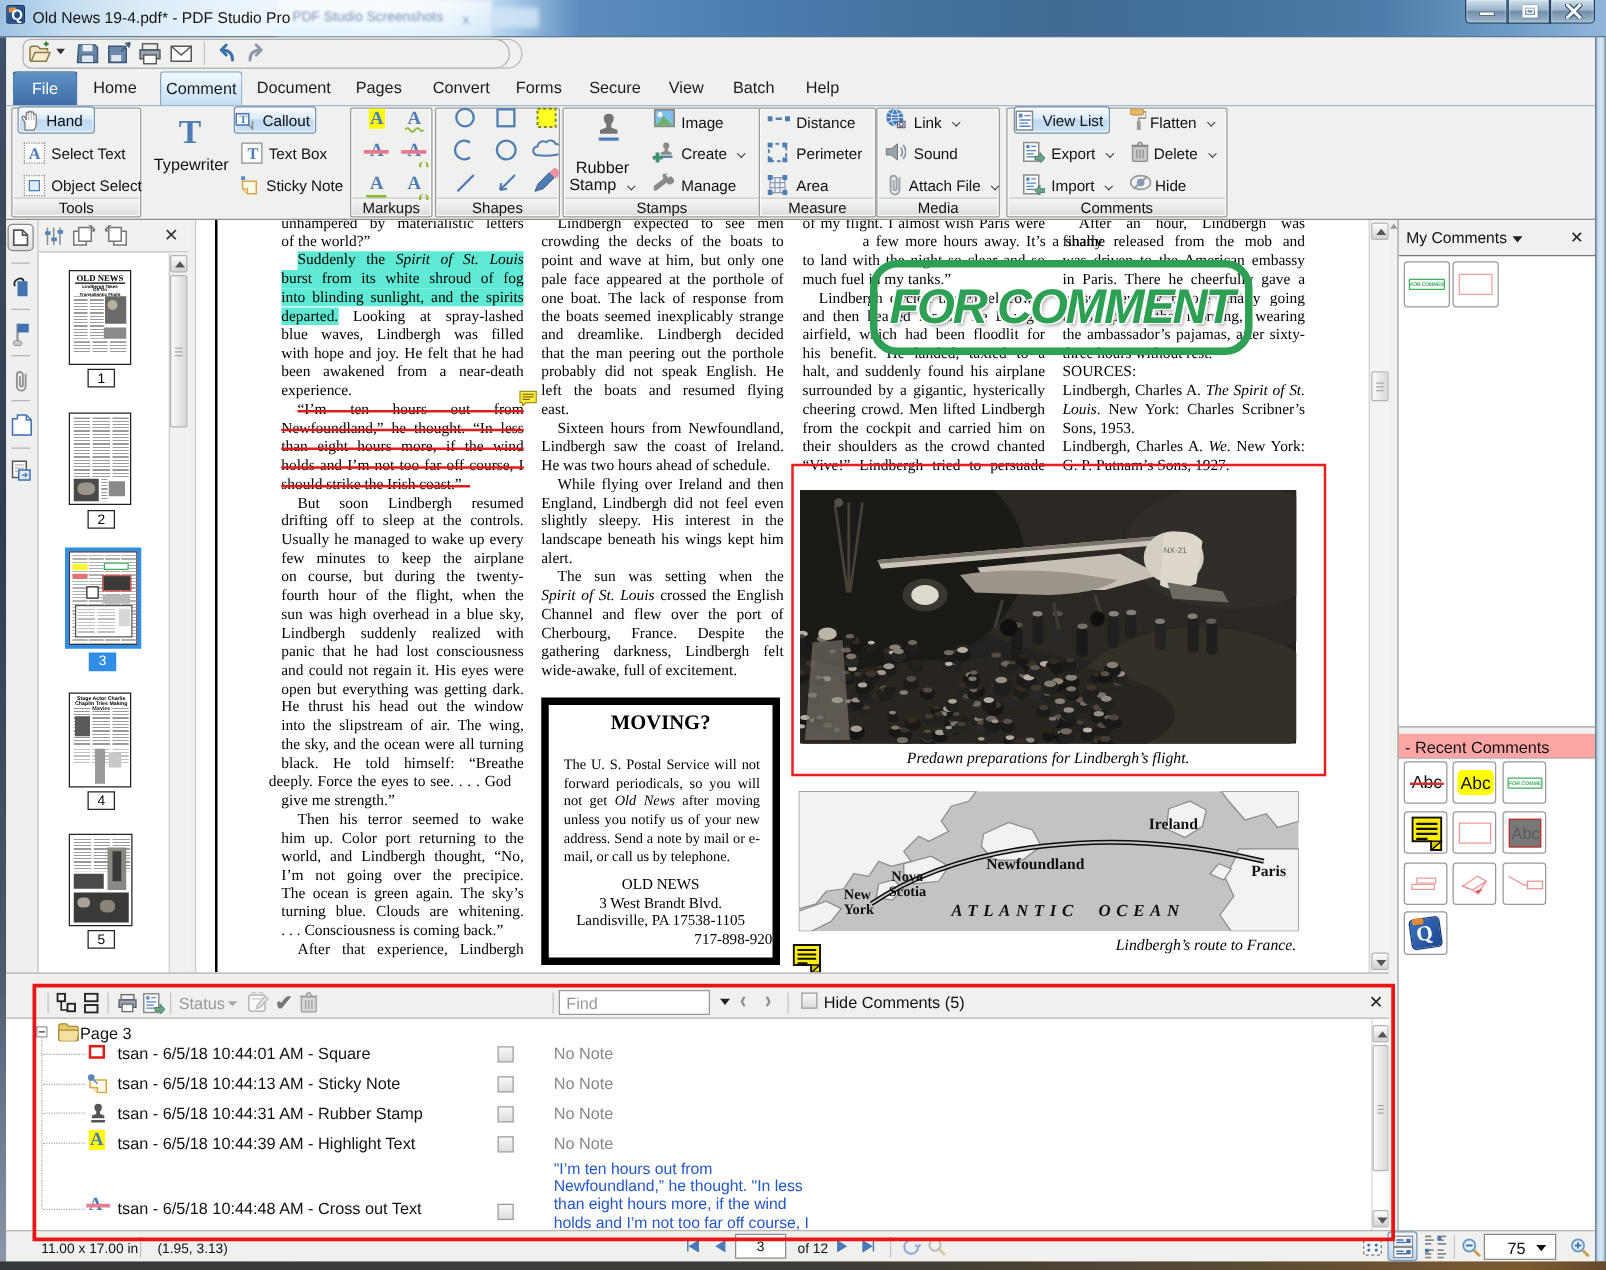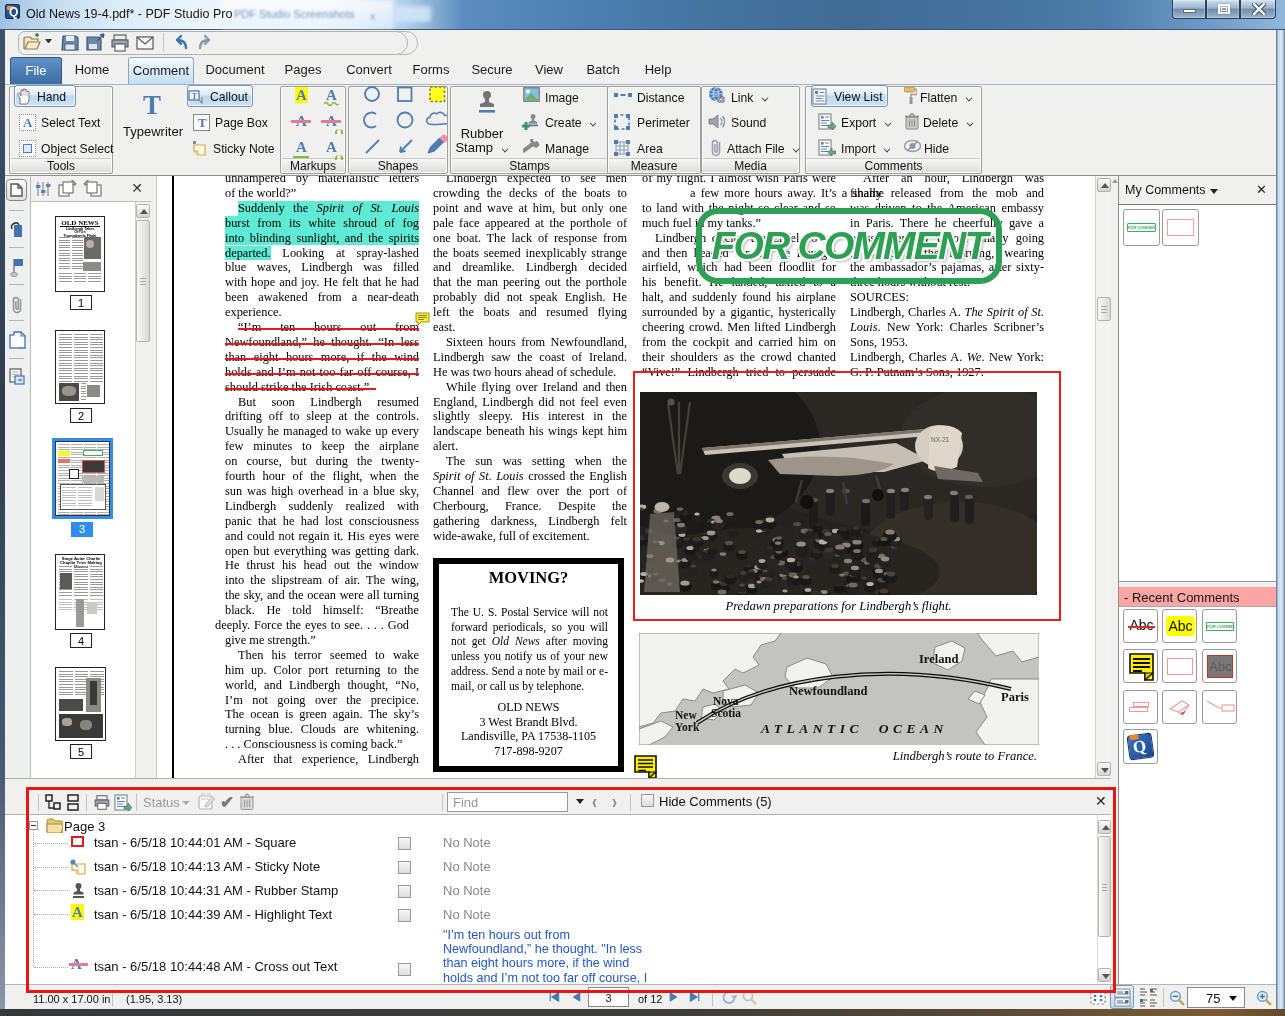--- a/index.html
+++ b/index.html
@@ -178,21 +178,21 @@
         <rect x="1" y="3" width="10" height="9" fill="#fff" stroke="#4e7cb5" stroke-width="1.3"></rect>
         <text x="3.5" y="10.5" font-family="Liberation Serif" font-size="9" font-weight="bold" fill="#4e7cb5">T</text>
         <path d="M11 12 L14 15 L14 9" fill="none" stroke="#8a8a88" stroke-width="1.2"></path>
       </svg>
    <div class="tx">Callout</div>
     </div>
  <div class="rbtn" style="left:188px;top:27px;width:80px">
    <div class="ic" style="border:1px solid #8a8a88;background:#fbfbfa">
         <div style="position:absolute;left:4px;top:0px;font-family:'Liberation Serif',serif;font-weight:bold;color:#4e7cb5;font-size:13px">T</div>
       </div>
-   <div class="tx">Page Box</div>
+   <div class="tx">Text Box</div>
     </div>
  <div class="rbtn" style="left:186px;top:53px;width:90px">
    <svg class="ic" viewBox="0 0 17 17">
         <path d="M3 5 L14 5 L14 15 L7 15 L3 11 Z" fill="#fefce8" stroke="#d8a648" stroke-width="1.2"></path>
         <path d="M7 15 L7 11 L3 11" fill="#f3e3b0" stroke="#d8a648" stroke-width="1"></path>
         <path d="M2 4 L5 1 M5 4 L2 1" stroke="#4e7cb5" stroke-width="1" opacity=".7"></path>
         <circle cx="3.5" cy="2.5" r="1.5" fill="#5585c0"></circle>
       </svg>
    <div class="tx">Sticky Note</div>
     </div>
@@ -1050,21 +1050,21 @@
  <div style="position:absolute;left:276px;top:392px;width:191px;text-align:center;font-family:'Liberation Serif',serif;font-weight:bold;font-size:16.5px;color:#000">MOVING?</div>
  <div class="ln j" style="left:294px;top:428.6px;width:157px;font-size:11.5px">The U. S. Postal Service will not</div>
  <div class="ln j" style="left:294px;top:443.5px;width:157px;font-size:11.5px">forward periodicals, so you will</div>
  <div class="ln j" style="left:294px;top:458.4px;width:157px;font-size:11.5px">not get <i>Old News</i> after moving</div>
  <div class="ln j" style="left:294px;top:473.3px;width:157px;font-size:11.5px">unless you notify us of your new</div>
  <div class="ln j" style="left:294px;top:488.2px;width:157px;font-size:11.5px">address. Send a note by mail or e-</div>
  <div class="ln l" style="left:294px;top:503.1px;width:157px;font-size:11.5px">mail, or call us by telephone.</div>
  <div class="ln l" style="left:276px;top:524px;width:191px;text-align:center;font-size:12.1px">OLD NEWS</div>
  <div class="ln l" style="left:276px;top:538.7px;width:191px;text-align:center;font-size:12.1px">3 West Brandt Blvd.</div>
  <div class="ln l" style="left:276px;top:553.4px;width:191px;text-align:center;font-size:12.1px">Landisville, PA 17538-1105</div>
- <div class="ln l" style="left:276px;top:568.1px;width:191px;text-align:center;font-size:12.1px">717-898-9207</div>
+ <div class="ln l" style="left:276px;top:568.1px;width:191px;text-align:right;font-size:12.1px">717-898-9207</div>
 
  <svg style="position:absolute;left:477px;top:579px" width="23" height="24" viewBox="0 0 23 24">
       <path d="M1 1 h21 v22 h-7 l0-6 l-14 0 z" fill="#ffee00" stroke="#111" stroke-width="1.6"></path>
       <path d="M15 23 l0-6 l7 0 z" fill="#d8ca00" stroke="#111" stroke-width="1.2"></path>
       <path d="M4 5 h15 M4 8.5 h15 M4 12 h15 M4 15.5 h8" stroke="#111" stroke-width="1.6"></path>
     </svg>
 </div>
 
 <div id="docsb">
  <div class="sbtn" style="left:1px;top:2px;width:14px;height:14px">

